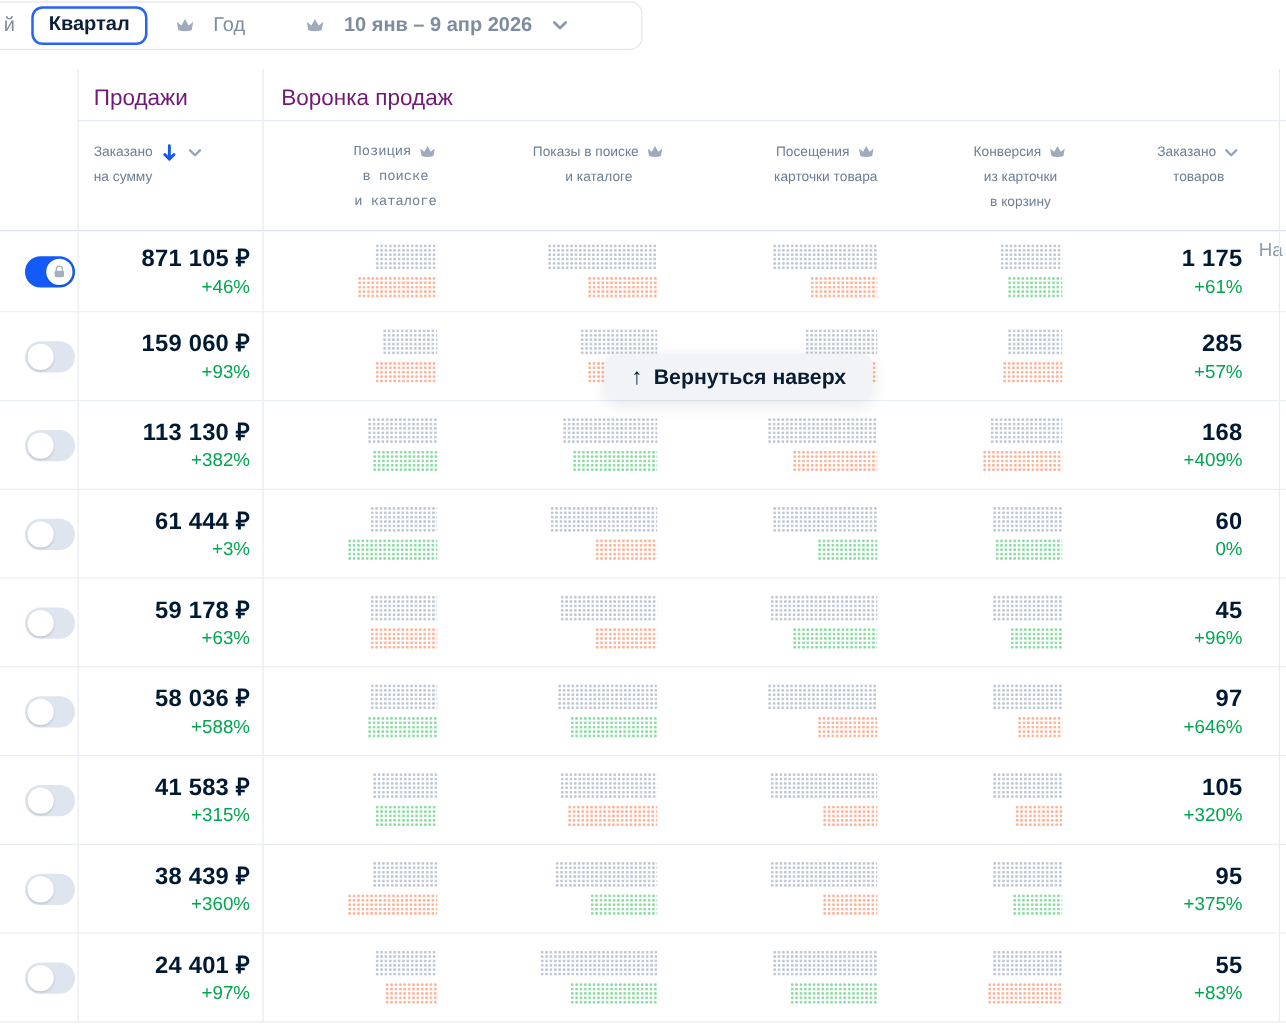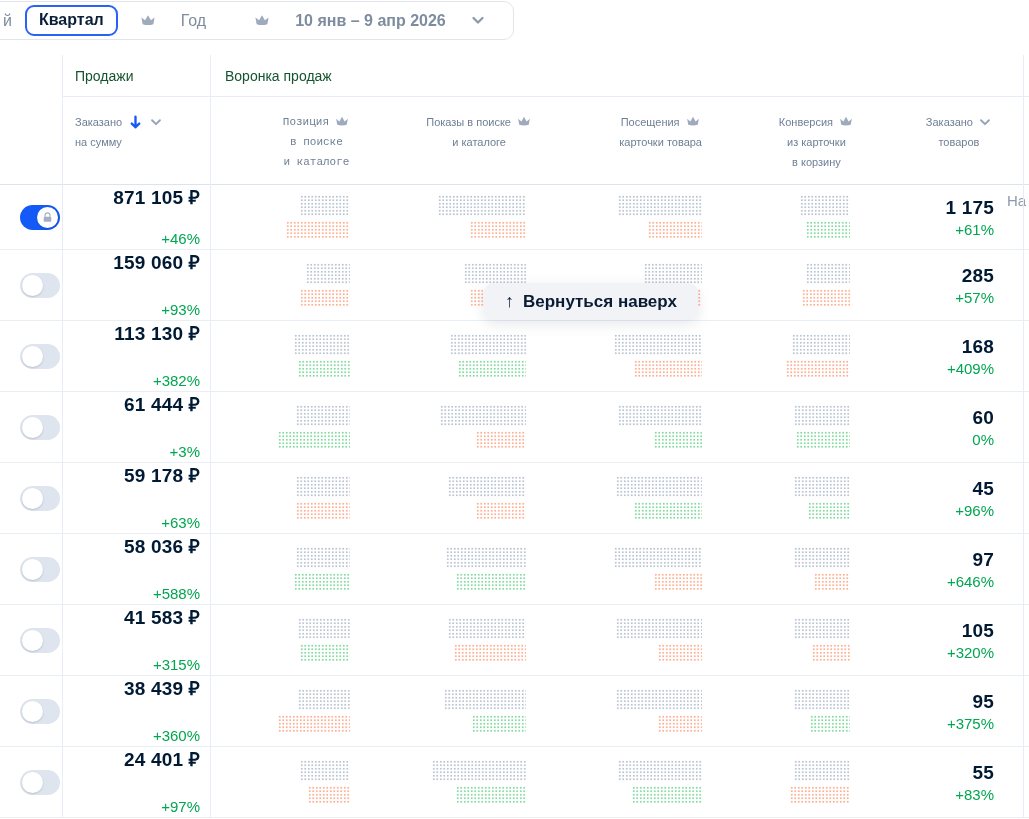--- a/index.html
+++ b/index.html
@@ -7,33 +7,33 @@
     font-family:"Liberation Sans", sans-serif; color:#001a34; }
   body { position:relative; }
 
   
   .topbar { position:absolute; left:-26px; top:1px; width:540px; height:39px;
     background:#fff; border:1.5px solid #e2e6ec; border-radius:10px;
     display:flex; align-items:center; padding-left:28px; z-index:3; }
   .partial-period { color:#7e8c9f; font-size:16px; margin-right:13px; }
   .period-pill { border:2px solid #2a62f6; border-radius:9px; padding:4px 12px 5px;
     font-size:16px; font-weight:600; color:#0b1f38; background:#fff; cursor:pointer; }
-  .topbar-item { display:flex; align-items:flex-start; gap:24px; color:#7e8c9f; font-size:16px; cursor:pointer; }
+  .topbar-item { display:flex; align-items:flex-start; gap:14px; color:#7e8c9f; font-size:16px; cursor:pointer; }
   .item-year { margin-left:21px; }
   .item-date { margin-left:47px;font-weight:bold; }
   .crown { width:18px; height:18px; fill:#9fabbc; flex:0 0 auto; }
   .crown.sm { width:16px; height:16px; }
   .chev { width:16px; height:16px; stroke:#8b98ab; stroke-width:2.2; fill:none;
     stroke-linecap:round; stroke-linejoin:round; }
   .chev.hdr { width:14px; height:14px; stroke:#97a4b5; }
 
   
   .tbl { position:absolute; left:0; top:55px; right:0; }
   .group-row { position:relative; height:42px; }
-  .group-label { position:absolute; top:13px; font-size:14px; color:#14532d; }
+  .group-label { position:absolute; top:13px; font-size:18px; color:#701a75; }
   .g-sales { left:75px; }
   .g-funnel { left:225px; }
   .group-underline { position:absolute; left:62px; right:0; bottom:0; height:1px; background:#e7edf4; }
 
   .cols-row { display:flex; height:88px; border-bottom:1px solid #dce3ed; position:relative; }
   .hd { font-size:11px; color:#6e7f95; line-height:20px; }
   .c-toggle { width:62px; flex:0 0 auto; }
   .c-money  { width:148px; flex:0 0 auto; }
   .c-f1 { width:148px; flex:0 0 auto; }
   .c-f2 { width:188px; flex:0 0 auto; }
@@ -48,21 +48,21 @@
   .hd-center { text-align:center; }
   .hd-center .hd-line1 { justify-content:center; }
   .mr8{margin-right:8px;font-family:Liberation Mono, monospace;} .mr14{margin-right:14px;} .mr16{margin-right:16px;} .mr18{margin-right:18px;}
   .next-col-partial { position:absolute; left:1007px; top:95px; font-size:15px; color:#8c9aad; }
 
   
   .row { display:flex; height:71px; border-bottom:1px solid #e9eef5; background:#fff; }
   .row:first-child { height:65px; }
   .cell { display:flex; flex-direction:column; justify-content:center; }
   .toggle-cell { width:62px; flex:0 0 auto; flex-direction:row; align-items:center; padding-left:17px; }
-  .money-cell { width:148px; flex:0 0 auto; align-items:flex-end; padding-right:10px;justify-content:space-between; }
+  .money-cell { width:148px; flex:0 0 auto; align-items:flex-end; padding-right:10px; }
   .items-cell { width:136px; flex:0 0 auto; align-items:flex-end; padding-right:14px; }
   .val { font-size:19px; font-weight:700; color:#001a34; line-height:25px; letter-spacing:.2px; }
   .delta { font-size:15px; color:#00a650; line-height:20px; }
   .f-cell { align-items:flex-end; gap:5px; }
   .f-cell .blob { border-radius:2px; }
   .blob { height:21px;
     background-image:radial-gradient(circle, var(--c) 0.9px, transparent 1.25px);
     background-size:3.5px 3.5px; }
   .blob.pct { height:18px; }
   .blob.gray { --c:#93a2b6; opacity:.62; }

